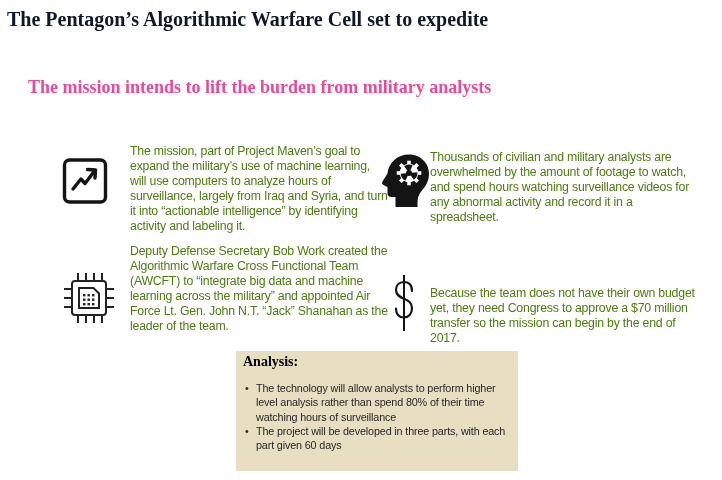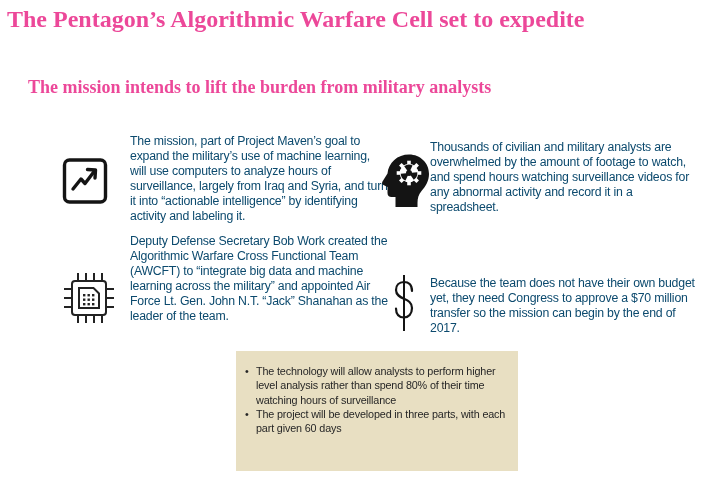--- a/index.html
+++ b/index.html
@@ -7,39 +7,40 @@
   body {
     width: 722px; height: 480px;
     position: relative;
     font-family: "Liberation Sans", sans-serif;
     overflow: hidden;
   }
   .page-title {
     position: absolute; left: 7px; top: 5px;
     font-family: "Liberation Serif", serif;
     font-weight: bold;
-    font-size: 24px; line-height: 28px;
-    color: #ec4899;
+    font-size: 20px; line-height: 28px;
+    color: #0f172a;
     letter-spacing: 0px;
     white-space: nowrap;
   }
   .page-title span { display: block; }
   .page-subtitle {
     position: absolute; left: 28px; top: 76px;
     font-family: "Liberation Serif", serif;
     font-weight: bold;
     font-size: 18px; line-height: 22px;
     color: #ec4899;
     white-space: nowrap;
   }
   .fact-text {
     position: absolute;
     font-size: 12.3px; line-height: 15px;
     letter-spacing: -0.2px;
-    color: #0c4a6e;
+    color: #4d7c0f;
+    margin-top: 10px;
   }
   .fact-icon { position: absolute; }
   #fact1-icon { left: 62px; top: 157px; }
   #fact1-text { left: 130px; top: 134px; width: 258px; }
   #fact2-icon { left: 380px; top: 152px; }
   #fact2-text { left: 430px; top: 140px; width: 266px; }
   #fact3-icon { left: 62px; top: 268px; }
   #fact3-text { left: 130px; top: 234px; width: 258px; }
   #fact4-icon { left: 392px; top: 274px; }
   #fact4-text { left: 430px; top: 276px; width: 266px; }
@@ -150,17 +151,18 @@
 
 <span class="fact-icon" id="fact4-icon">
   <svg width="24" height="58" viewBox="0 0 24 58">
     <line x1="12" y1="1" x2="12" y2="57" stroke="#141414" stroke-width="2"></line>
     <path d="M20 17 C20 10.5 16.5 8 12 8 C7 8 4 11.5 4 16 C4 21 8 23 12 24.8 C16 26.6 20 28.5 20 34 C20 40 16.5 43.5 12 43.5 C7 43.5 4 40.5 4 34.5" fill="none" stroke="#141414" stroke-width="2.2" stroke-linecap="round"></path>
   </svg>
 </span>
 <p class="fact-text" id="fact4-text">Because the team does not have their own budget yet, they need Congress to approve a $70 million transfer so the mission can begin by the end of 2017.</p>
 
 <div class="analysis-box">
+  <div class="analysis-heading">Analysis:</div>
   <ul class="analysis-list">
     <li>The technology will allow analysts to perform higher level analysis rather than spend 80% of their time watching hours of surveillance</li>
     <li>The project will be developed in three parts, with each part given 60 days</li>
   </ul>
 </div>
 
 </body></html>

